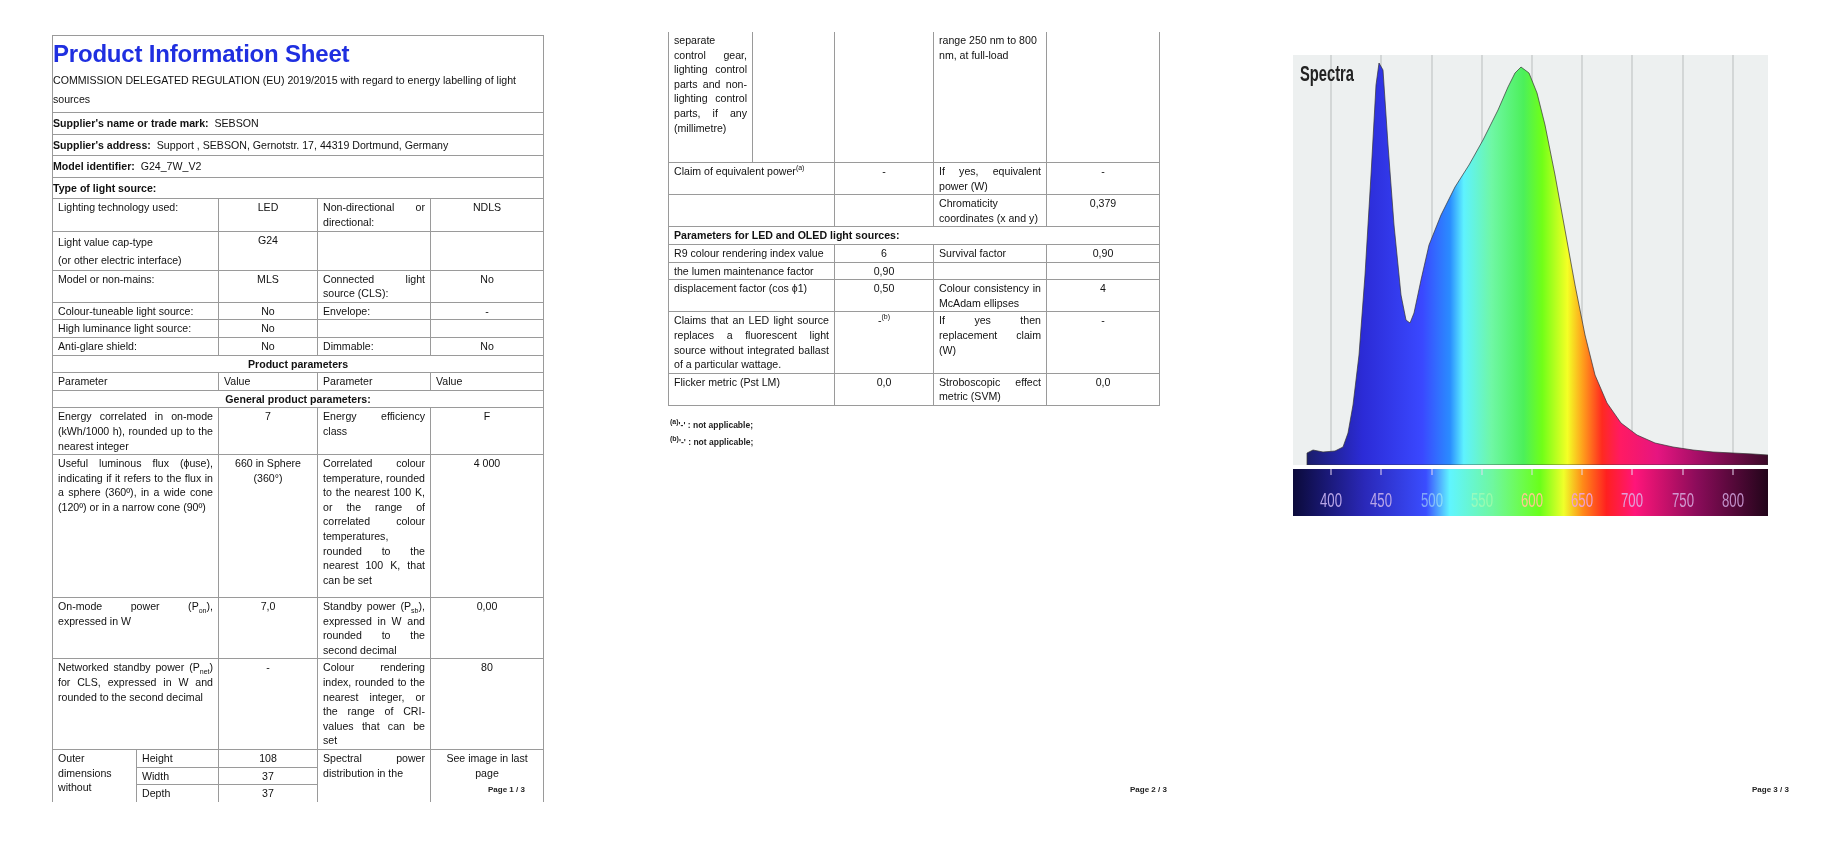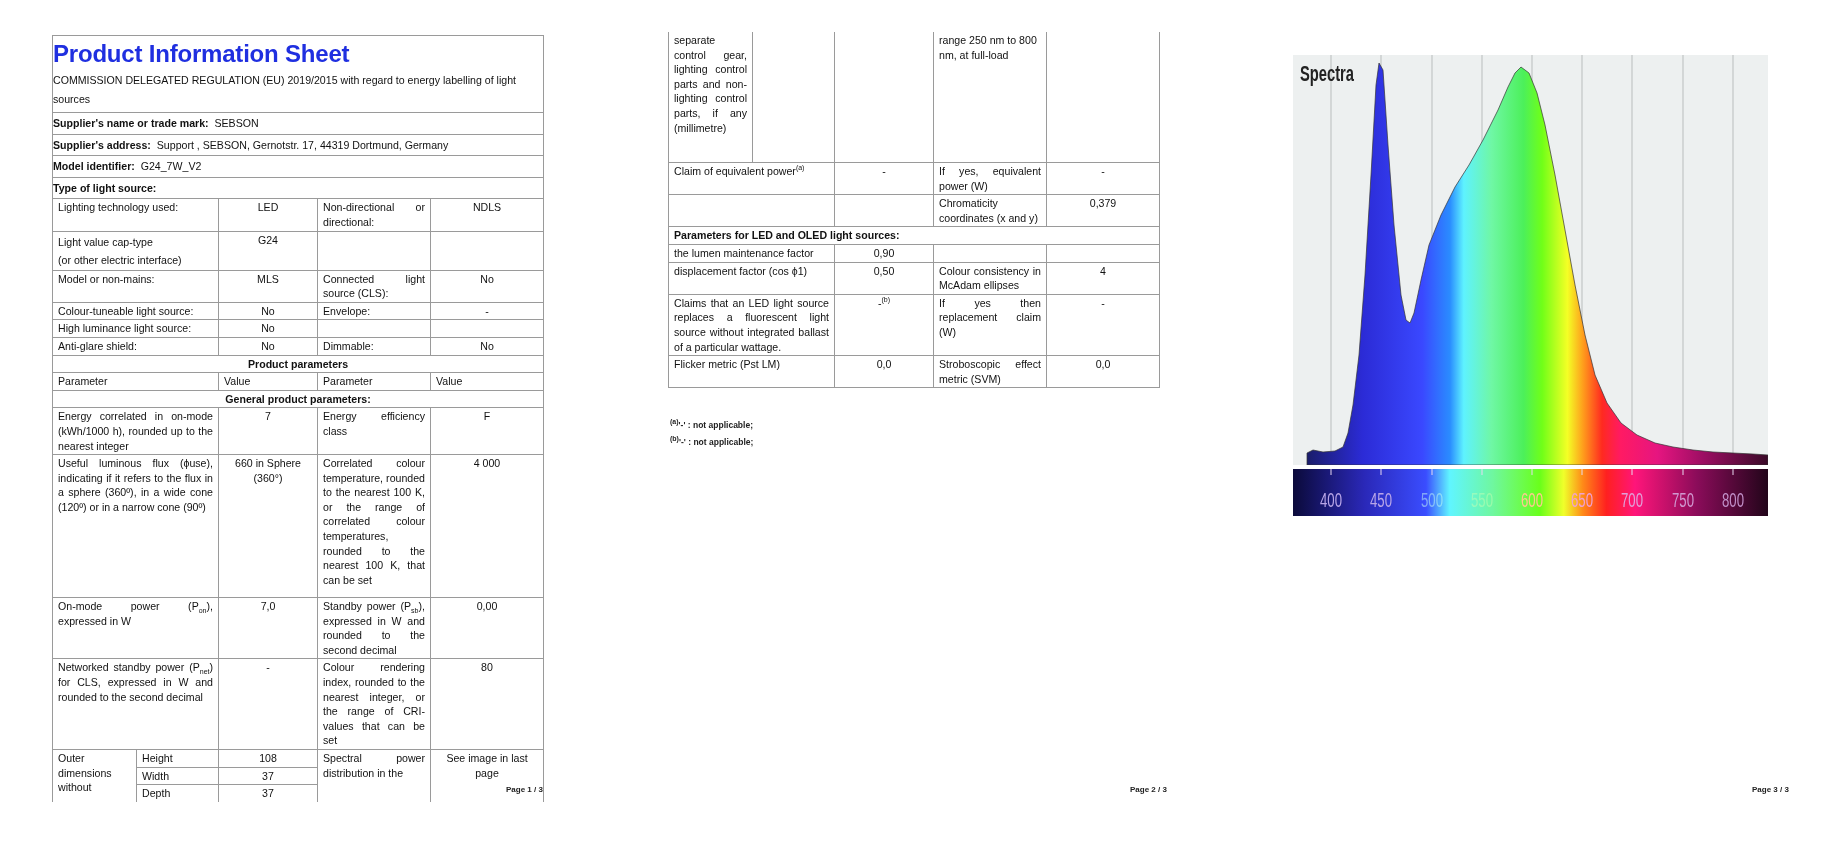--- a/index.html
+++ b/index.html
@@ -150,21 +150,21 @@
     <tr>
       <td>Width</td>
       <td class="c">37</td>
     </tr>
     <tr>
       <td style="border-bottom:none;">Depth</td>
       <td class="c" style="border-bottom:none;">37</td>
     </tr>
   </tbody>
     </table>
-  <div class="pagenum" style="left:506px; top:785px;">Page 1 / 3</div>
+  <div class="pagenum" style="left:488px; top:785px;">Page 1 / 3</div>
 </div>
 
 <div class="page" style="left:560px; width:620px;">
   <table class="tbl" style="left:108px; top:32px; width:491px;">
     <colgroup>
         <col style="width:84px">
         <col style="width:82px">
         <col style="width:99px">
         <col style="width:113px">
         <col style="width:113px">
@@ -185,20 +185,26 @@
     </tr>
     <tr>
       <td colspan="2"></td>
       <td class="c"></td>
       <td>Chromaticity coordinates (x and y)</td>
       <td class="c">0,379</td>
     </tr>
     <tr>
           <td colspan="5" class="hl">Parameters for LED and OLED light sources:</td>
         </tr>
+    <tr>
+      <td colspan="2">R9 colour rendering index value</td>
+      <td class="c">6</td>
+      <td>Survival factor</td>
+      <td class="c">0,90</td>
+    </tr>
     <tr>
       <td colspan="2">the lumen maintenance factor</td>
       <td class="c">0,90</td>
       <td></td>
       <td class="c"></td>
     </tr>
     <tr>
       <td colspan="2">displacement factor (cos ϕ1)</td>
       <td class="c">0,50</td>
       <td class="j">Colour consistency in McAdam ellipses</td>

